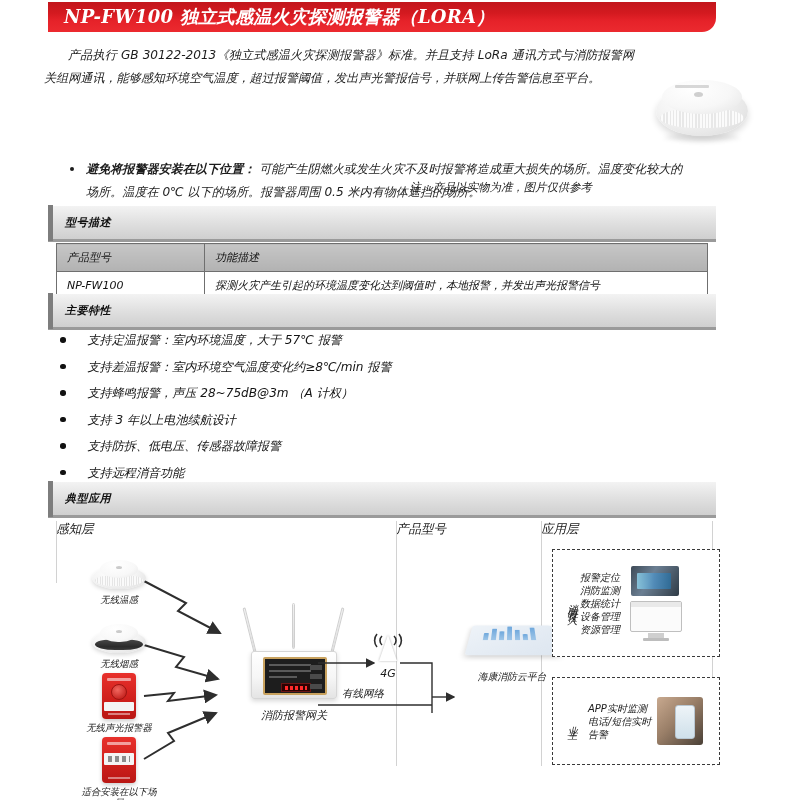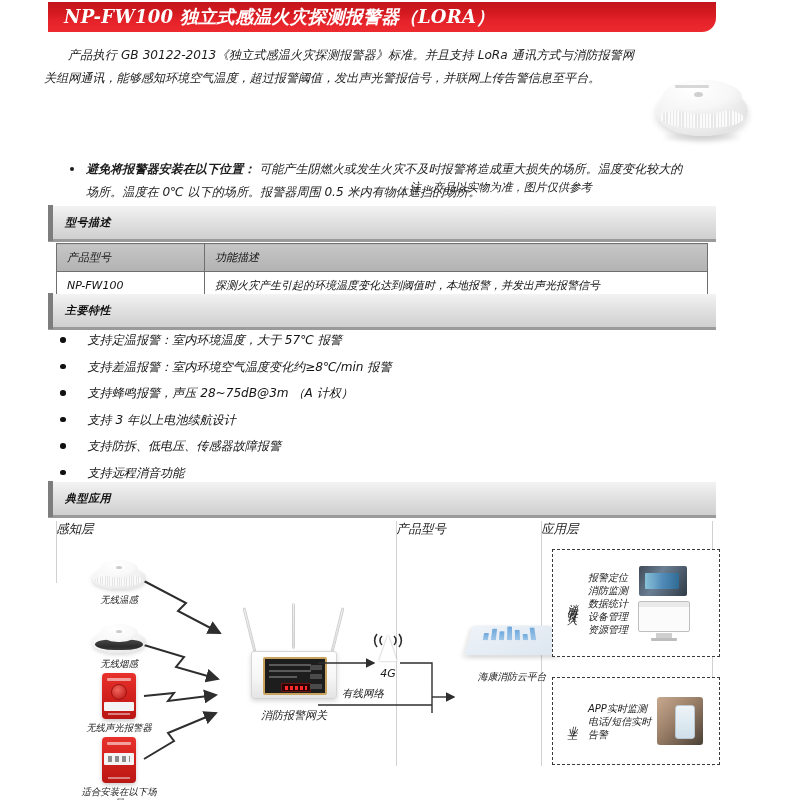--- a/index.html
+++ b/index.html
@@ -306,21 +306,21 @@
     background: #ffffff;
     display: flex; align-items: center;
   }
   .vtext {
     writing-mode: vertical-rl;
     font-size: 10px; letter-spacing: 3px; line-height: 14px;
     color: #1b1b1b; margin-left: 12px;
   }
   .featlist {
     font-size: 10px; line-height: 13px; color: #1b1b1b;
-    margin-left: 9px; white-space: pre-line;
+    margin-left: 1px; white-space: pre-line;
   }
   .mini-monitor {
     position: relative; width: 52px; height: 40px; margin-left: 8px;
   }
   .mm-screen {
     width: 52px; height: 31px; background: #fbfbfb;
     border: 1px solid #bfbfbf; border-radius: 2px;
   }
   .mm-bar { width: 100%; height: 5px; background: #e9e9e9; }
   .mm-stand {

